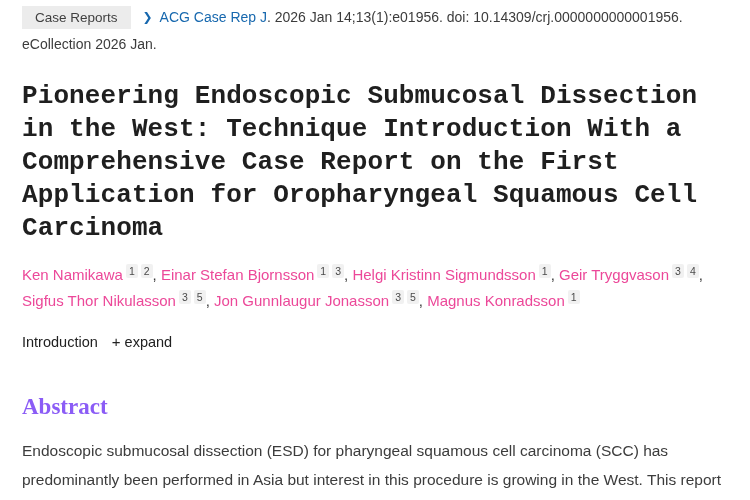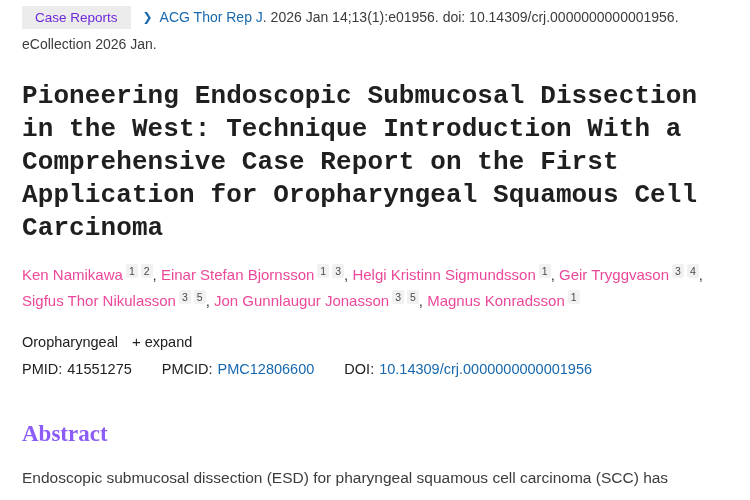--- a/index.html
+++ b/index.html
@@ -18,21 +18,21 @@
   }
   
   .cite-row {
     font-size: 14px;
     line-height: 27px;
     color: #3c3c3c;
   }
   .pubtype-badge {
     display: inline-block;
     background: #ececec;
-    color: #6d28d9;
+    color: #404040;
     font-size: 13.5px;
     line-height: 23px;
     padding: 0 13px;
     margin-right: 12px;
     cursor: pointer;
     vertical-align: baseline;
   }
   .chevron {
     color: #1768ae;
     font-size: 12px;
@@ -116,35 +116,30 @@
     color: #3c3c3c;
     width: 712px;
   }
 </style>
 </head>
 <body>
 
 <div class="page">
 
   <div class="cite-row">
-    <span class="pubtype-badge">Case Reports</span><span class="chevron">❯</span><a class="link">ACG Thor Rep J</a><span>. 2026 Jan 14;13(1):e01956. doi: 10.14309/crj.0000000000001956. eCollection 2026 Jan.</span>
+    <span class="pubtype-badge">Case Reports</span><span class="chevron">❯</span><a class="link">ACG Case Rep J</a><span>. 2026 Jan 14;13(1):e01956. doi: 10.14309/crj.0000000000001956. eCollection 2026 Jan.</span>
   </div>
 
   <h1 class="title">Pioneering Endoscopic Submucosal Dissection in the West: Technique Introduction With a Comprehensive Case Report on the First Application for Oropharyngeal Squamous Cell Carcinoma</h1>
 
   <div class="authors"><span><a class="author-link link">Ken Namikawa</a><sup class="aff">1</sup><sup class="aff">2</sup><span class="author-sep">, </span></span><span><a class="author-link link">Einar Stefan Bjornsson</a><sup class="aff">1</sup><sup class="aff">3</sup><span class="author-sep">, </span></span><span><a class="author-link link">Helgi Kristinn Sigmundsson</a><sup class="aff">1</sup><span class="author-sep">, </span></span><span><a class="author-link link">Geir Tryggvason</a><sup class="aff">3</sup><sup class="aff">4</sup><span class="author-sep">, </span></span><span><a class="author-link link">Sigfus Thor Nikulasson</a><sup class="aff">3</sup><sup class="aff">5</sup><span class="author-sep">, </span></span><span><a class="author-link link">Jon Gunnlaugur Jonasson</a><sup class="aff">3</sup><sup class="aff">5</sup><span class="author-sep">, </span></span><span><a class="author-link link">Magnus Konradsson</a><sup class="aff">1</sup></span></div>
 
   <div class="affiliations-row">
-    <span>Oropharyngeal</span>
+    <span>Introduction</span>
     <button class="expand-btn"><span class="plus-icon">+</span><span>expand</span></button>
   </div>
 
-  <div class="ids-row">
-    <span class="id-group"><span class="id-label">PMID:</span><span>41551275</span></span>
-    <span class="id-group"><span class="id-label">PMCID:</span><a class="link">PMC12806600</a></span>
-    <span class="id-group"><span class="id-label">DOI:</span><a class="link">10.14309/crj.0000000000001956</a></span>
-  </div>
 
   <h2 class="abstract-heading">Abstract</h2>
 
   <p class="abstract-text">Endoscopic submucosal dissection (ESD) for pharyngeal squamous cell carcinoma (SCC) has predominantly been performed in Asia but interest in this procedure is growing in the West. This report details the first known Western application of ESD for oropharyngeal SCC. A Caucasian female with superficial oropharyngeal SCC detected during endoscopic surveillance post-ESD for esophageal</p>
 
 </div>
 
 </body></html>

